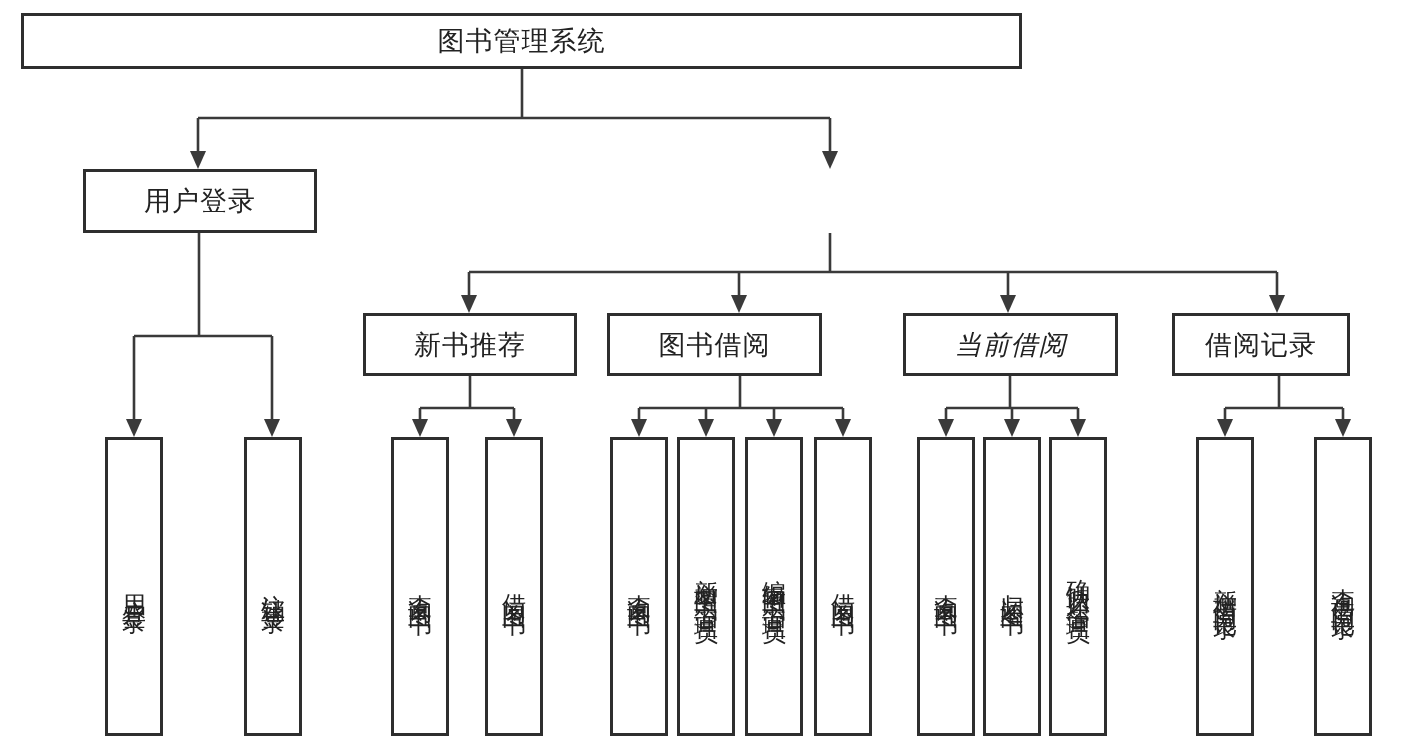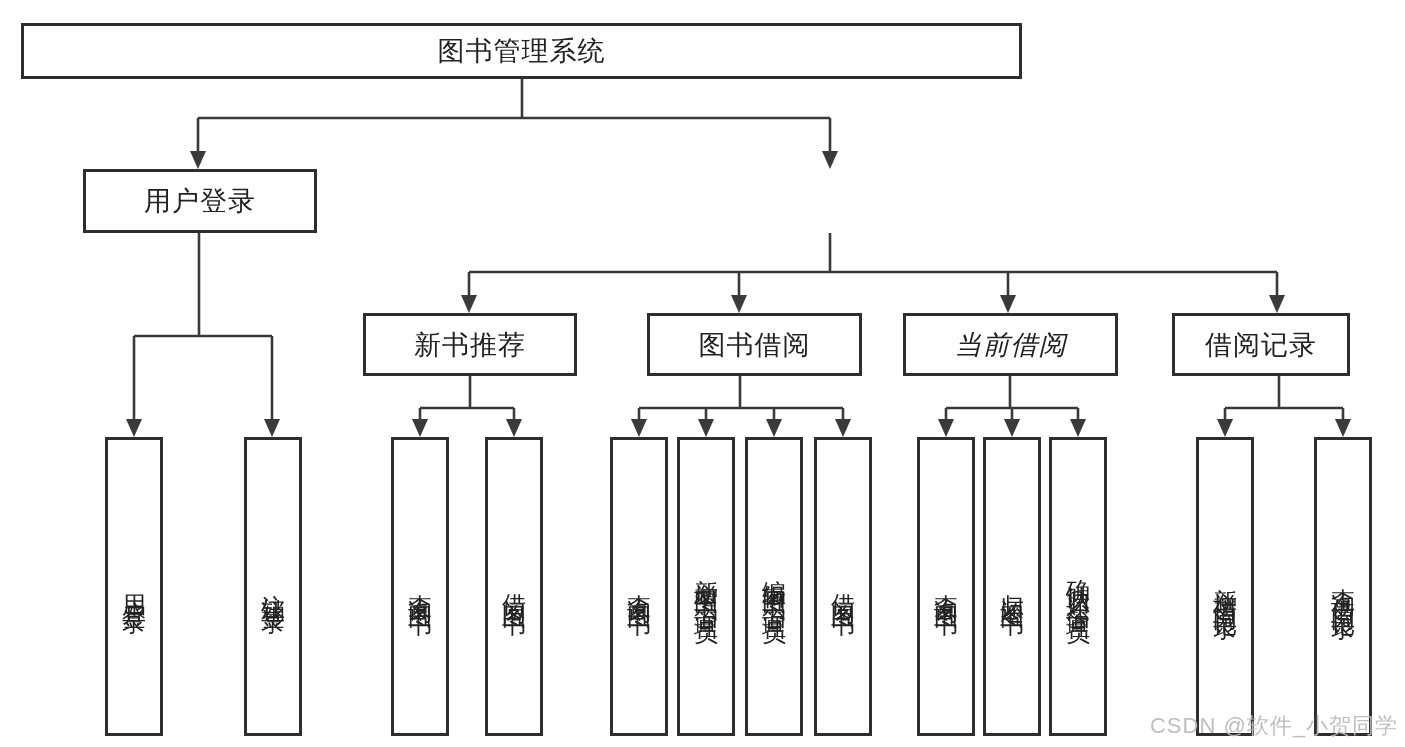--- a/index.html
+++ b/index.html
@@ -44,21 +44,21 @@
     display: flex;
     align-items: center;
     justify-content: center;
     text-align: center;
   }
   .node-h {
     font-size: 27px;
     letter-spacing: 1px;
     white-space: nowrap;
   }
-  .node-root { left: 21px; top: 23px; width: 1001px; height: 56px; }
+  .node-root { left: 21px; top: 13px; width: 1001px; height: 56px; }
   .lvl2 { top: 169px; width: 234px; height: 64px; }
   .lvl3 { top: 313px; width: 215px; height: 63px; }
   .node-v { top: 437px; width: 58px; height: 299px; }
   .node-v span {
     writing-mode: vertical-rl;
     text-orientation: mixed;
     font-size: 24px;
     letter-spacing: 6px;
     line-height: 1;
     white-space: nowrap;
@@ -122,21 +122,21 @@
     <span>图书管理系统</span>
   </div>
 
   <div class="node node-h lvl2" style="left:83px;">
     <span>用户登录</span>
   </div>
 
   <div class="node node-h lvl3" style="left:363px;width:214px;">
     <span>新书推荐</span>
   </div>
-  <div class="node node-h lvl3" style="left:647px;">
+  <div class="node node-h lvl3" style="left:607px;">
     <span>图书借阅</span>
   </div>
   <div class="node node-h lvl3" style="left:903px;font-style:italic;">
     <span>当前借阅</span>
   </div>
   <div class="node node-h lvl3" style="left:1172px;width:178px;text-align:center;">
     <span>借阅记录</span>
   </div>
 
   <div class="node node-v" style="left:105px;">
@@ -176,15 +176,14 @@
     <span>确认归还（管理员）</span>
   </div>
 
   <div class="node node-v" style="left:1196px;">
     <span>新增借阅记录</span>
   </div>
   <div class="node node-v" style="left:1314px;">
     <span>查询借阅记录</span>
   </div>
 
-  <div class="watermark">CSDN @软件_小贺同学</div>
 
 </div>
 
 </body></html>

